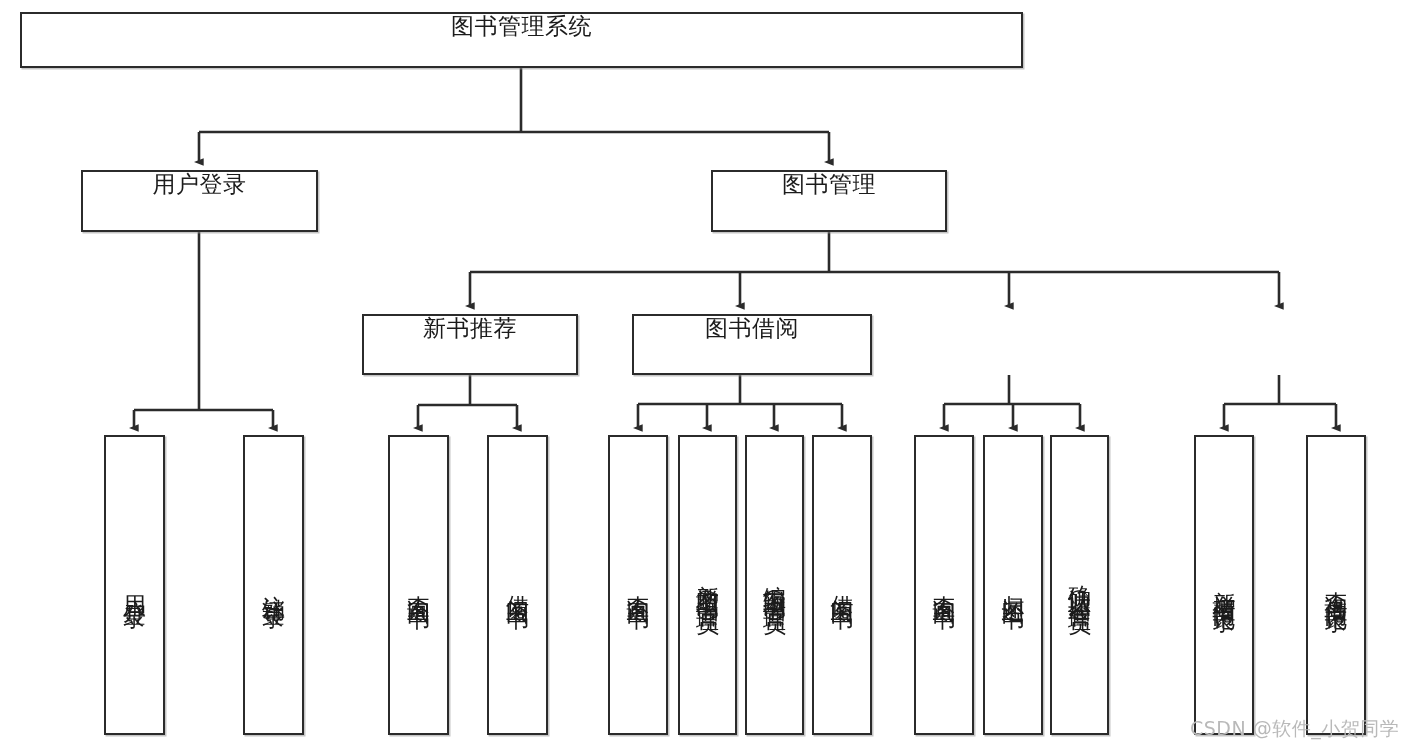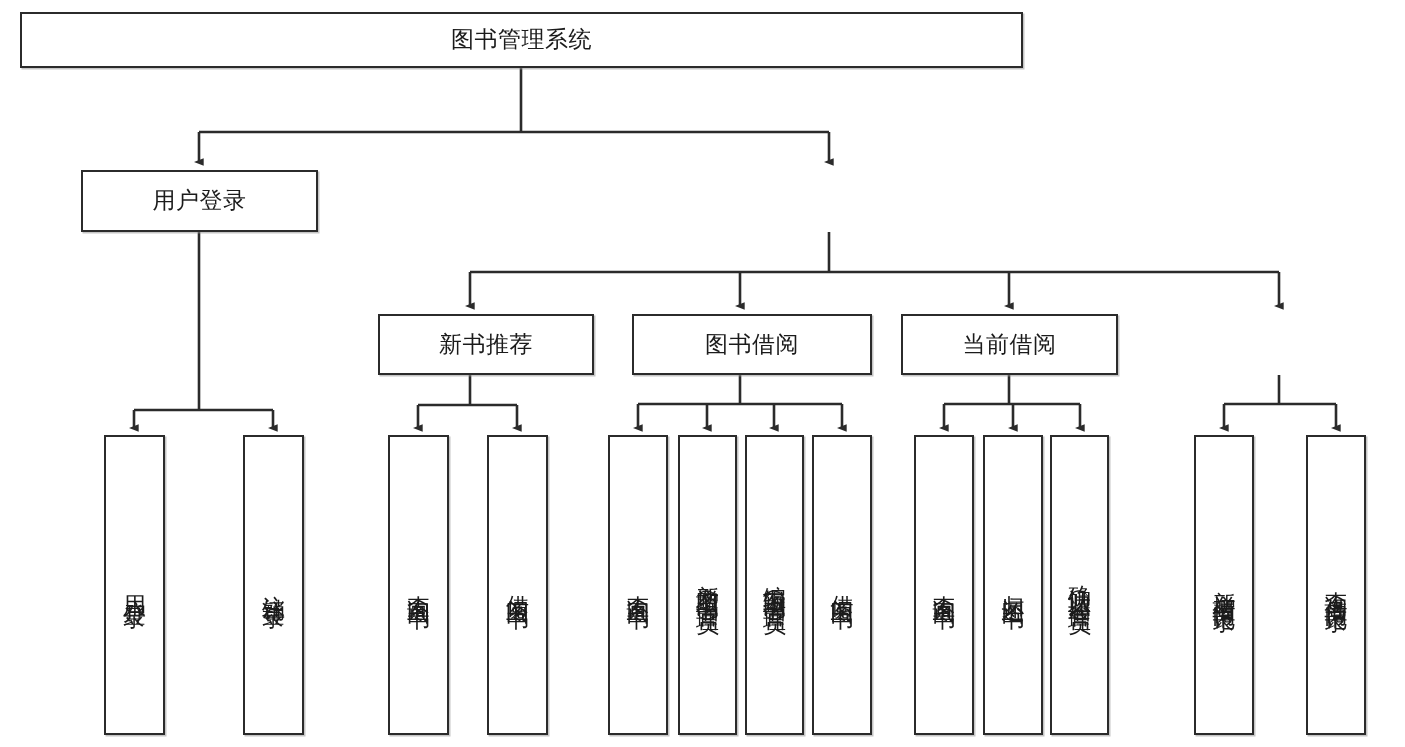--- a/index.html
+++ b/index.html
@@ -25,21 +25,20 @@
     width: 1405px;
     height: 747px;
     pointer-events: none;
   }
   .node {
     position: absolute;
     box-sizing: border-box;
     background: #ffffff;
     border: 2px solid #2b2b2b;
     display: flex;
-    align-items: center;
     justify-content: center;
     box-shadow: 1.5px 1.5px 0 rgba(150,150,150,0.55);
   }
   .node .label {
     color: #1b1b1b;
     text-align: center;
     line-height: 1.12;
     letter-spacing: 0.5px;
     white-space: nowrap;
   }
@@ -125,29 +124,29 @@
     </g>
   </svg>
 
   <div class="node h root" style="left:20px; top:12px; width:1003px; height:56px;">
     <span class="label">图书管理系统</span>
   </div>
 
   <div class="node h" style="left:81px; top:170px; width:237px; height:62px;">
     <span class="label">用户登录</span>
   </div>
+  <div class="node h" style="left:711px; top:170px; width:236px; height:62px;">
+    <span class="label">图书管理</span>
+  </div>
 
-  <div class="node h" style="left:362px; top:314px; width:216px; height:61px;margin-left:16px;">
+  <div class="node h" style="left:362px; top:314px; width:216px; height:61px;">
     <span class="label">新书推荐</span>
   </div>
   <div class="node h" style="left:632px; top:314px; width:240px; height:61px;">
     <span class="label">图书借阅</span>
-  </div>
-  <div class="node h" style="left:901px; top:314px; width:217px; height:61px;">
-    <span class="label">当前借阅</span>
   </div>
 
   <div class="node v" style="left:104px; top:435px; width:61px; height:300px;">
     <span class="label">用户登录</span>
   </div>
   <div class="node v" style="left:243px; top:435px; width:61px; height:300px;">
     <span class="label">注销登录</span>
   </div>
 
   <div class="node v" style="left:388px; top:435px; width:61px; height:300px;">
@@ -180,14 +179,15 @@
     <span class="label">确认归还（管理员）</span>
   </div>
 
   <div class="node v" style="left:1194px; top:435px; width:60px; height:300px;">
     <span class="label">新增借阅记录</span>
   </div>
   <div class="node v" style="left:1306px; top:435px; width:60px; height:300px;">
     <span class="label">查询借阅记录</span>
   </div>
 
+  <div class="watermark" style="left:1190px; top:716px;">CSDN @软件_小贺同学</div>
 
 </div>
 
 </body></html>

